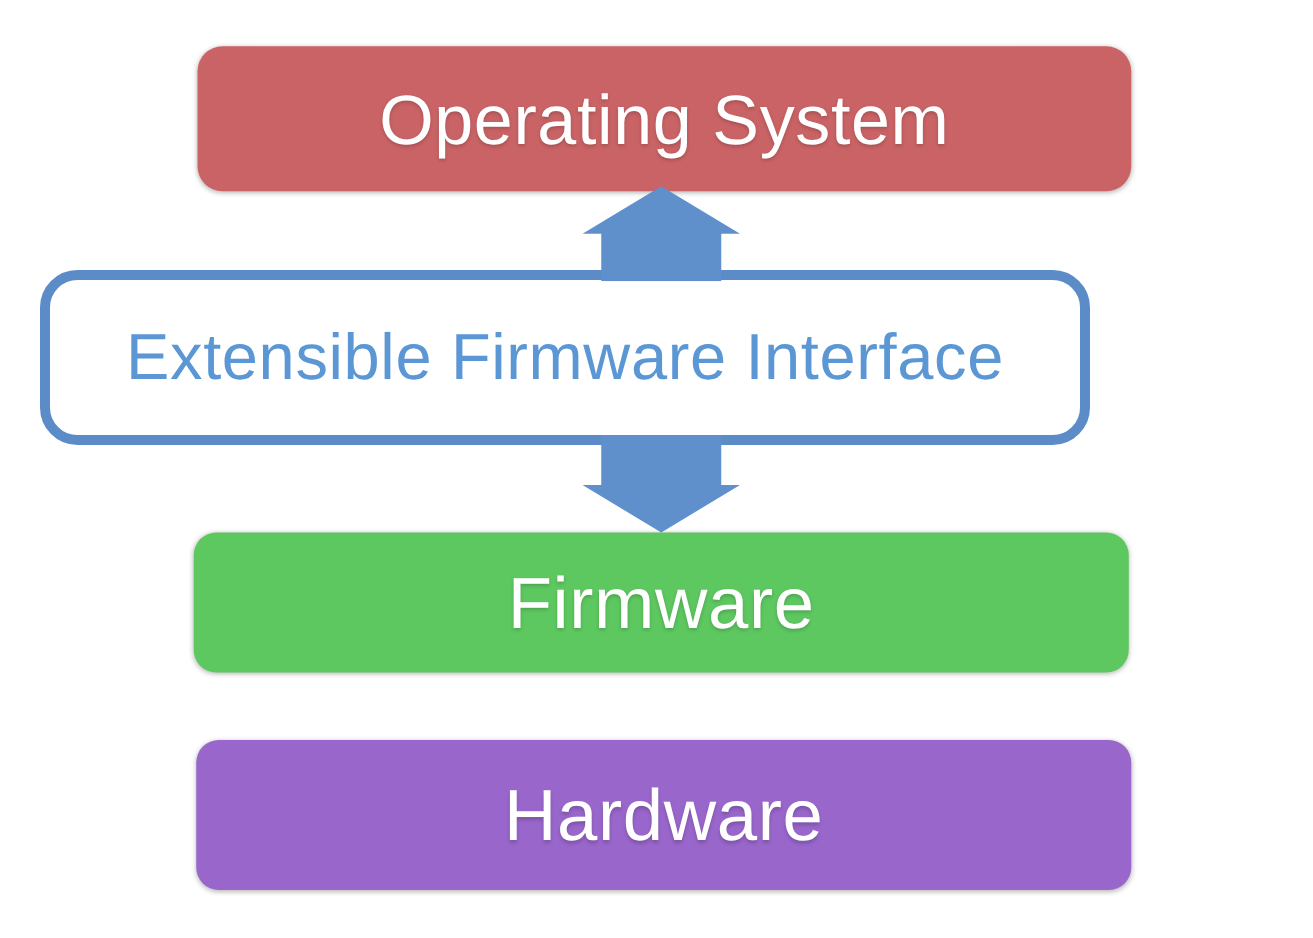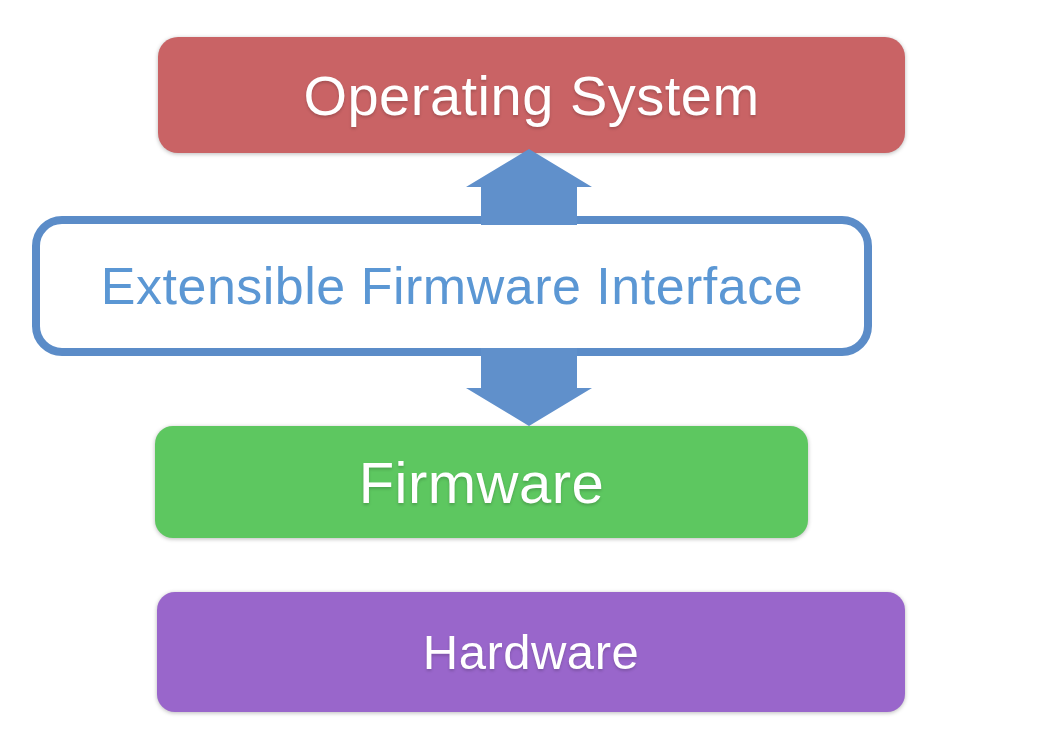--- a/index.html
+++ b/index.html
@@ -42,36 +42,36 @@
     border: 8px solid #5b8cc8;
     border-radius: 30px;
     background: #ffffff;
     z-index: 1;
   }
   .box-efi .label {
     font-size: 52px;
   }
   .box-firmware {
     left: 155px; top: 426px;
-    width: 653px; height: 112px;
+    width: 748px; height: 112px;
     border-radius: 18px;
     box-shadow: 0 1px 4px rgba(0,0,0,0.28);
   }
   .box-firmware .label {
     font-size: 58px;
     text-shadow: 0 2px 3px rgba(0,0,0,0.18);
   }
   .box-hardware {
     left: 157px; top: 592px;
     width: 748px; height: 120px;
     border-radius: 18px;
     box-shadow: 0 1px 4px rgba(0,0,0,0.28);
   }
   .box-hardware .label {
-    font-size: 49px;
+    font-size: 58px;
     text-shadow: 0 2px 3px rgba(0,0,0,0.18);
   }
   .arrow {
     position: absolute;
     z-index: 2;
   }
   .arrow-up   { left: 462px; top: 149px; }
   .arrow-down { left: 462px; top: 348px; }
 </style>
 </head>

